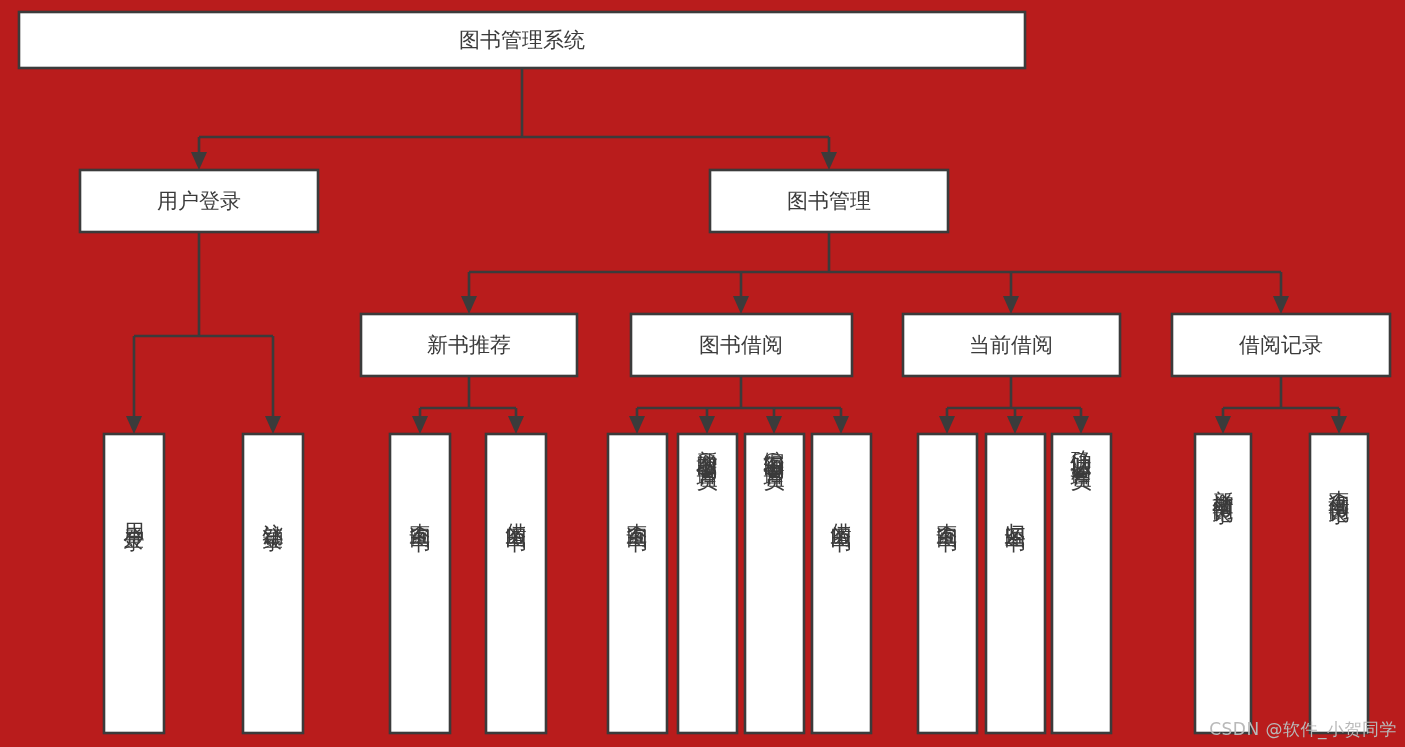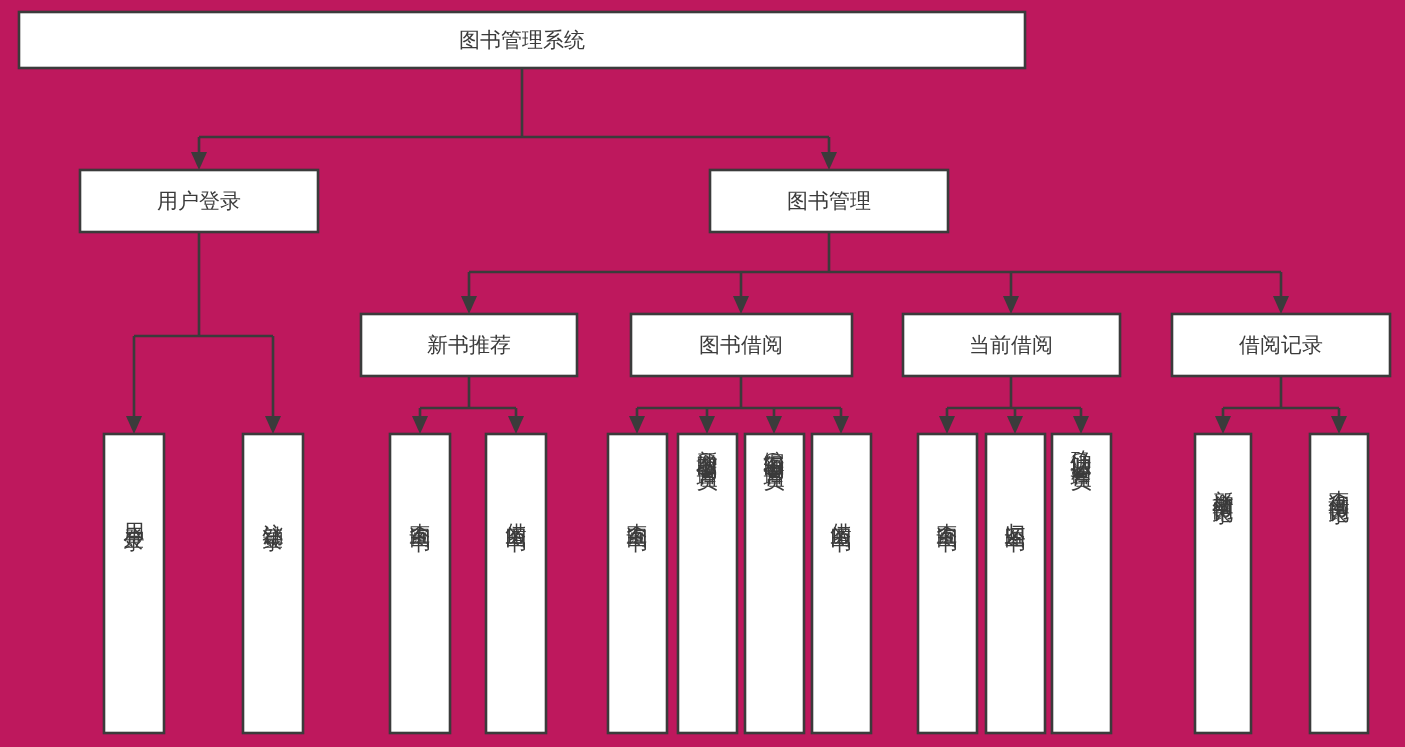--- a/index.html
+++ b/index.html
@@ -10,21 +10,21 @@
   body {
     width: 1405px;
     height: 747px;
     font-family: "DejaVu Sans", "Liberation Sans", sans-serif;
     overflow: hidden;
   }
   #diagram-root {
     position: relative;
     width: 1405px;
     height: 747px;
-    background: #be185d;
+    background: #b91c1c;
   }
   svg.diagram {
     display: block;
     width: 1405px;
     height: 747px;
   }
   .nodebox {
     fill: #ffffff;
     stroke: #3b3b3b;
     stroke-width: 2.6;
@@ -251,14 +251,15 @@
       <text class="nodelabel-v" x="1223" y="482">新增借阅记录</text>
     </g>
 
     <g>
       <rect class="nodebox" x="1310" y="434" width="58" height="299"></rect>
       <text class="nodelabel-v" x="1339" y="482">查询借阅记录</text>
     </g>
 
   </svg>
 
+  <div class="watermark">CSDN @软件_小贺同学</div>
 
 </div>
 
 </body></html>

